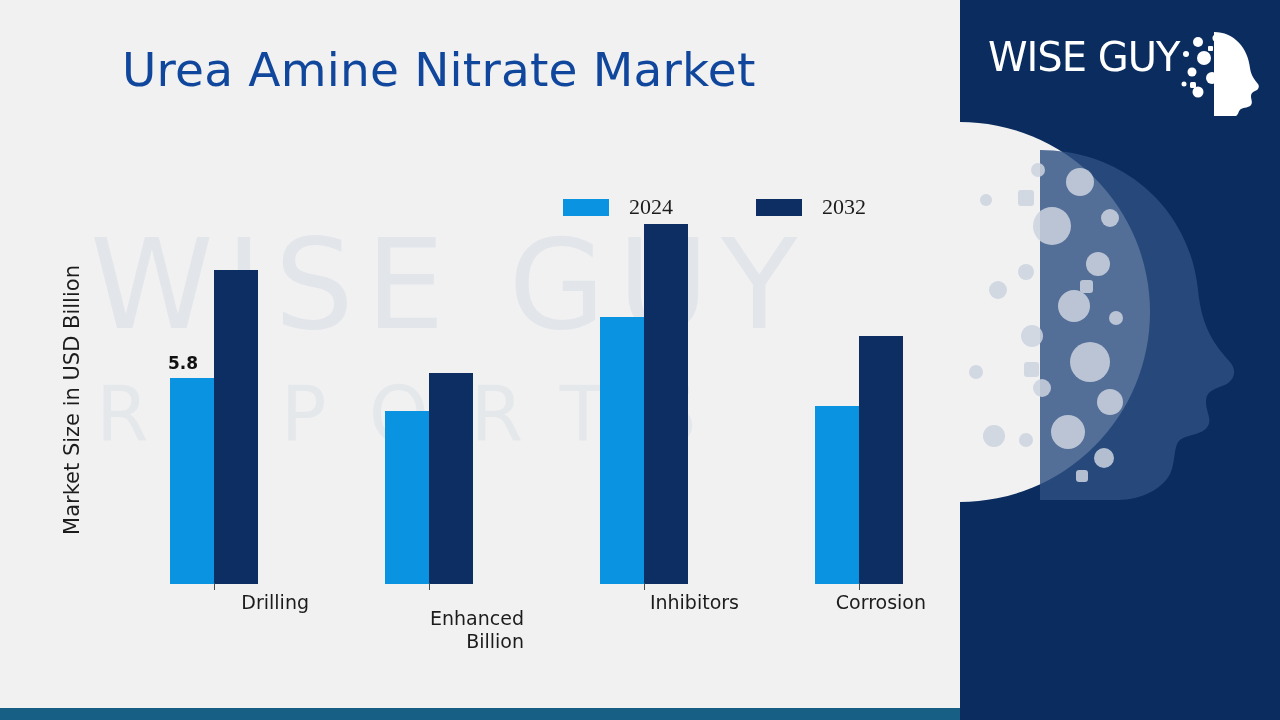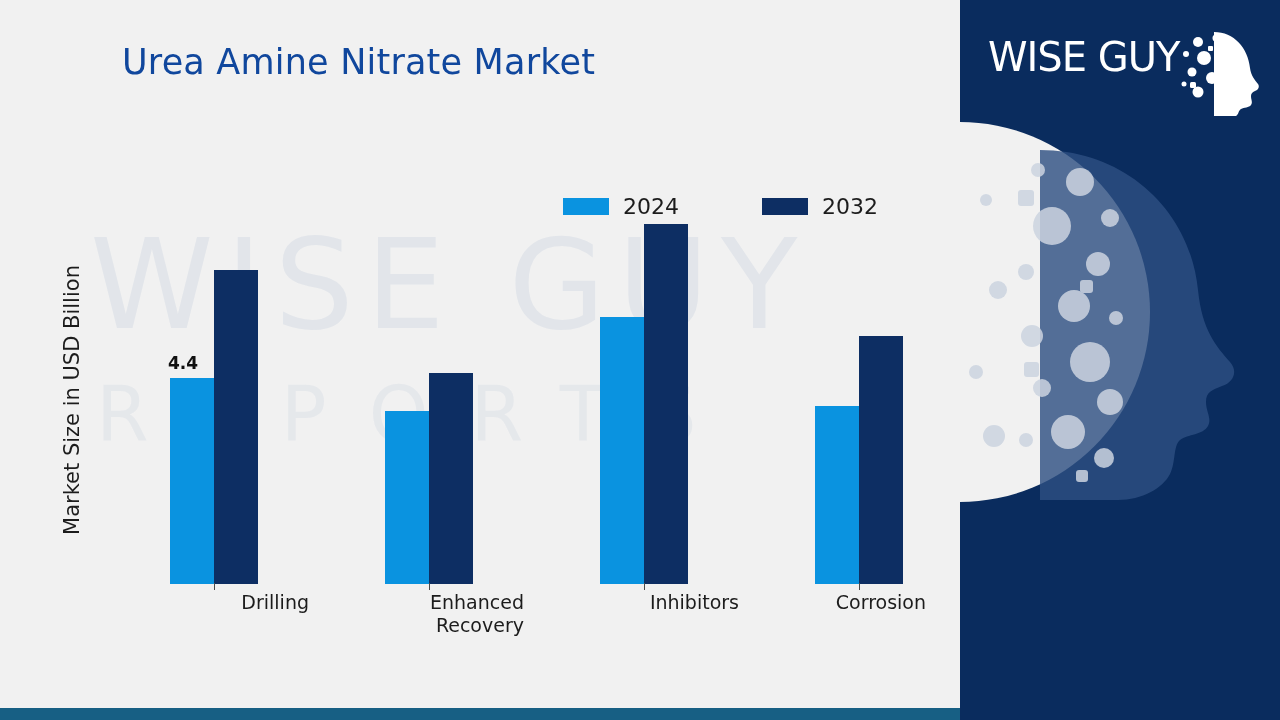--- a/index.html
+++ b/index.html
@@ -47,21 +47,21 @@
     position:absolute; left:12px; top:54px;
     font-family:"DejaVu Sans", sans-serif;
     font-size:16px; font-weight:400; letter-spacing:9px;
     color:#ffffff; white-space:nowrap;
   }
   .logo-head { position:absolute; left:188px; top:0px; width:92px; height:92px; }
 
   
   .chart-title {
     position:absolute; left:122px; top:42px;
-    font-size:35px; font-weight:400; color:#10479d;
+    font-size:47px; font-weight:400; color:#10479d;
     letter-spacing:.2px; white-space:nowrap;
   }
 
   
   .watermark { position:absolute; left:0; top:0; width:960px; height:720px; pointer-events:none; }
   .wm-line1 {
     position:absolute; left:90px; top:212px;
     font-size:125px; font-weight:400; letter-spacing:12px;
     color:#dfe3e9; opacity:.82; white-space:nowrap;
   }
@@ -77,21 +77,21 @@
   .y-axis-title {
     position:absolute; left:-108px; top:388px;
     width:360px; text-align:center;
     transform:rotate(-90deg);
     font-size:21px; color:#1c1c1c; white-space:nowrap;
   }
 
   .legend { position:absolute; left:563px; top:194px; height:26px; }
   .legend-item { position:absolute; top:0; display:flex; align-items:center; }
   .legend-swatch { width:46px; height:17px; display:inline-block; }
-  .legend-label { margin-left:14px; font-size:22px; color:#1c1c1c; }
+  .legend-label { margin-left:20px; font-size:22px; color:#1c1c1c;font-family:Liberation Serif, serif; }
 
   .bar { position:absolute; bottom:136px; width:44px; }
   .bar-label {
     position:absolute; font-size:17px; font-weight:bold; color:#111;
     white-space:nowrap;
   }
   .tick {
     position:absolute; bottom:130px; width:1px; height:7px; background:#4a4a4a;
   }
   .cat-label {
@@ -113,48 +113,48 @@
 
     <div class="chart-title">Urea Amine Nitrate Market</div>
 
     <div class="y-axis-title">Market Size in USD Billion</div>
 
     <div class="legend">
       <div class="legend-item" id="lg0" style="left:0px;">
         <span class="legend-swatch" id="sw0" style="background: rgb(10, 147, 224);"></span>
         <span class="legend-label">2024</span>
       </div>
-      <div class="legend-item" id="lg1" style="left:161px;padding-left:38px;">
+      <div class="legend-item" id="lg1" style="left:155px;padding-left:38px;">
         <span class="legend-swatch" id="sw1" style="background: rgb(13, 46, 99);"></span>
         <span class="legend-label">2032</span>
       </div>
     </div>
 
     <div id="bars">
         <div class="bar" style="left: 170px; height: 206px; background: rgb(10, 147, 224);"></div>
         <div class="bar" style="left: 214px; height: 314px; background: rgb(13, 46, 99);"></div>
         <div class="tick" style="left: 214px;"></div>
         <div class="bar" style="left: 385px; height: 173px; background: rgb(10, 147, 224);"></div>
         <div class="bar" style="left: 429px; height: 211px; background: rgb(13, 46, 99);"></div>
         <div class="tick" style="left: 429px;"></div>
         <div class="bar" style="left: 600px; height: 267px; background: rgb(10, 147, 224);"></div>
         <div class="bar" style="left: 644px; height: 360px; background: rgb(13, 46, 99);"></div>
         <div class="tick" style="left: 644px;"></div>
         <div class="bar" style="left: 815px; height: 178px; background: rgb(10, 147, 224);"></div>
         <div class="bar" style="left: 859px; height: 248px; background: rgb(13, 46, 99);"></div>
         <div class="tick" style="left: 859px;"></div>
-        <div class="bar-label" style="left: 168px; bottom: 347px;">4.4</div>
+        <div class="bar-label" style="left: 168px; bottom: 347px;">5.8</div>
       </div>
     <div id="cats">
         <div class="cat-label" style="left: 119px;">
           <div>Drilling</div>
         </div>
-        <div class="cat-label" style="left: 334px;">
+        <div class="cat-label" style="left: 334px; margin-top: 16px;">
           <div>Enhanced</div>
-          <div>Recovery</div>
+          <div>Billion</div>
         </div>
         <div class="cat-label" style="left: 549px;">
           <div>Inhibitors</div>
         </div>
         <div class="cat-label" style="left: 736px;">
           <div>Corrosion</div>
         </div>
       </div>
   </div>
 

